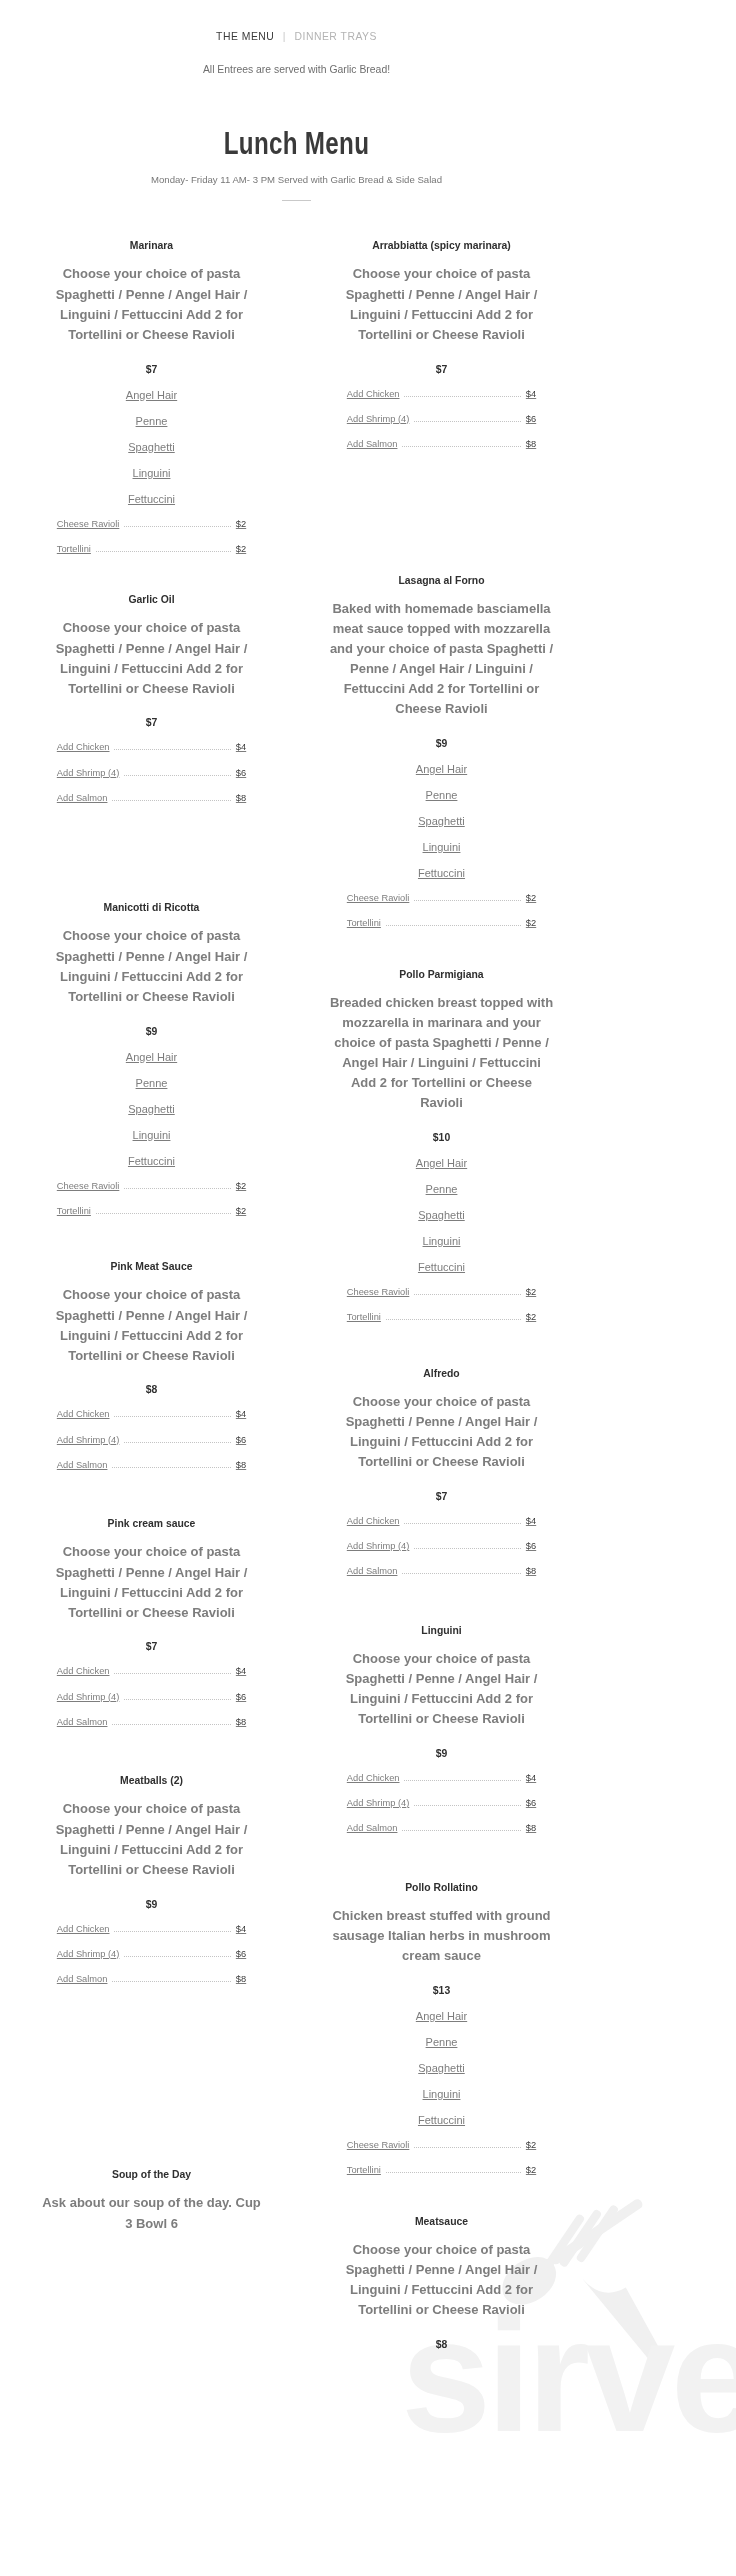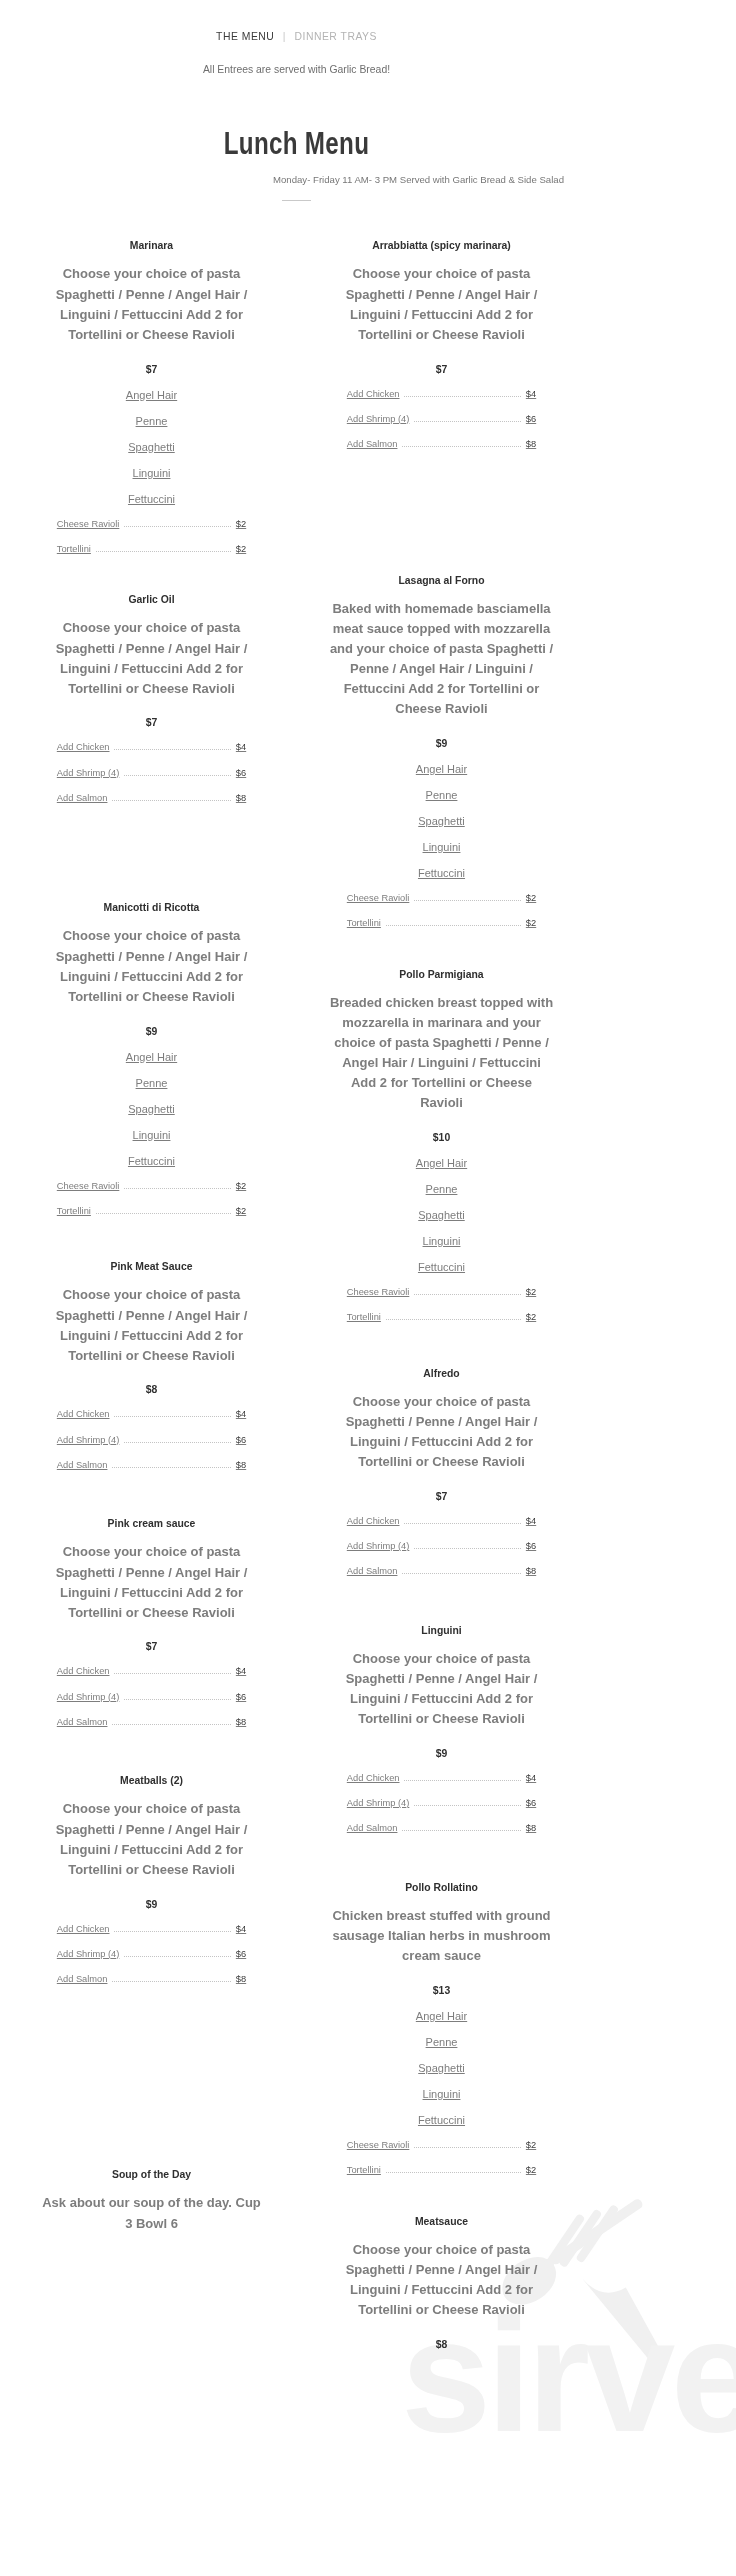--- a/index.html
+++ b/index.html
@@ -82,21 +82,21 @@
     text-align: center;
     margin-top: 51px;
     font-size: 31px;
     font-weight: 700;
     color: #3a3a3a;
     font-family: "Liberation Sans Narrow", "Liberation Sans", sans-serif;
     transform: scaleX(0.78);
     letter-spacing: 0.4px;
   }
   .menu-subtitle {
-    text-align: right;
+    text-align: center;
     margin-top: 11.6px;
     font-size: 9.6px;
     color: #777;
   }
   .title-rule {
     width: 29px;
     height: 0.8px;
     background: #c9c9c9;
     margin: 14.7px auto 0;
     border: 0;

